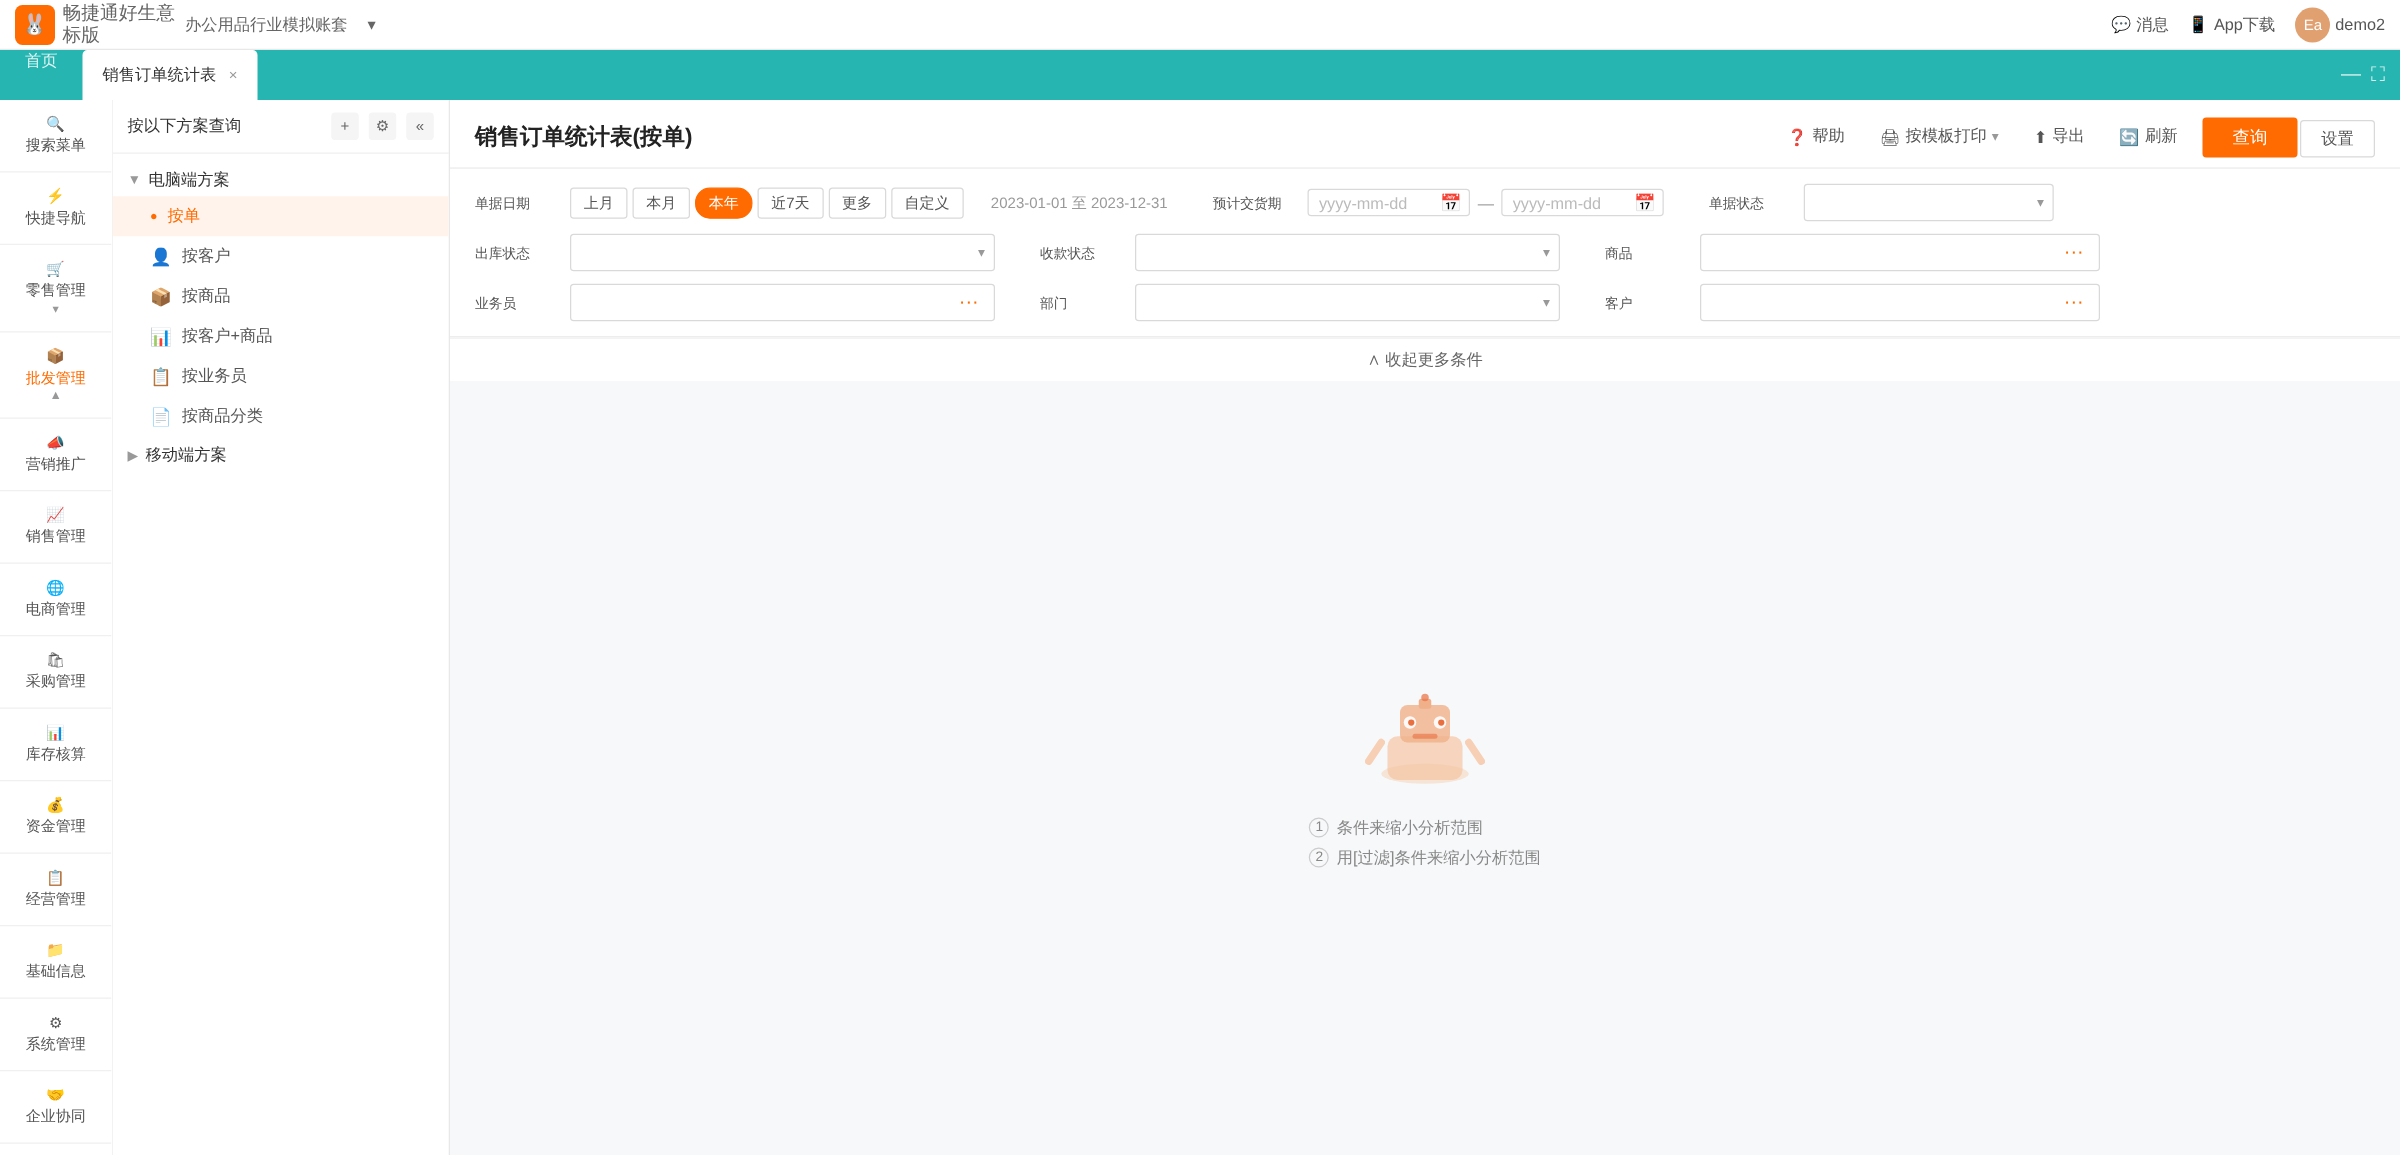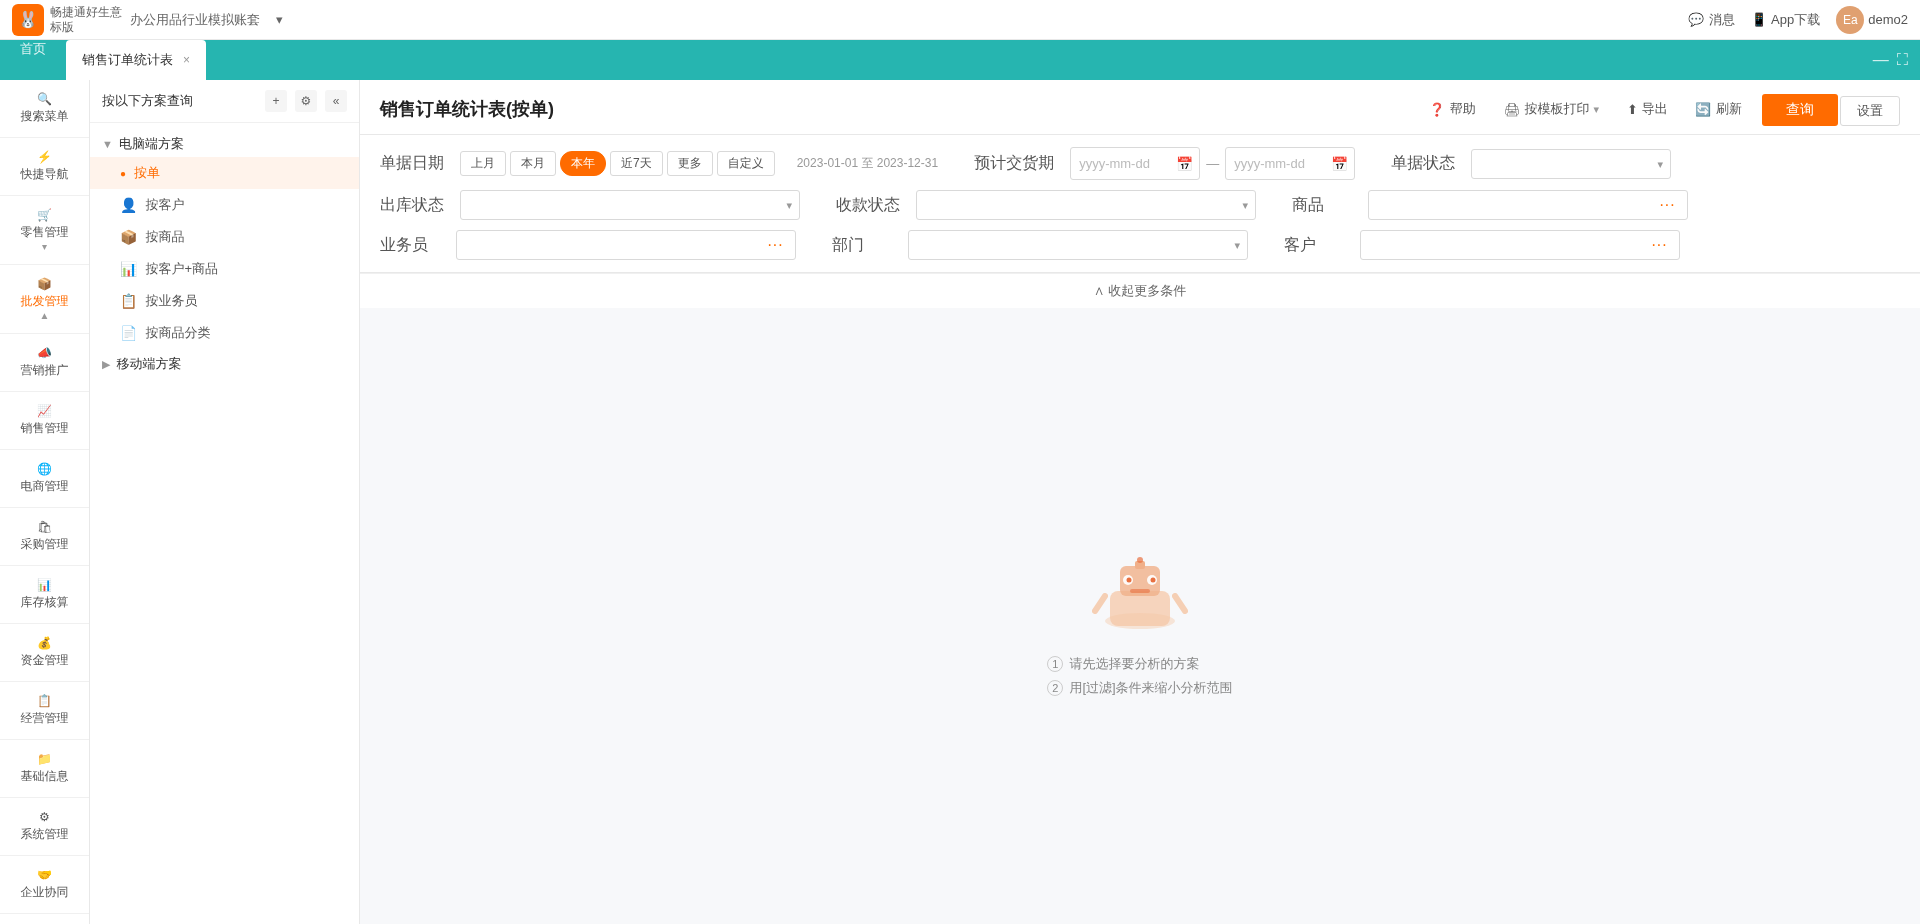--- a/index.html
+++ b/index.html
@@ -14,21 +14,21 @@
       align-items: center;
       padding: 0 12px;
       justify-content: space-between;
     }
     .top-bar-left { display: flex; align-items: center; gap: 8px; }
     .logo-area { display: flex; align-items: center; gap: 6px; }
     .logo-icon {
       width: 32px; height: 32px; background: #ff6b00; border-radius: 6px;
       display: flex; align-items: center; justify-content: center; color: #fff; font-size: 16px;
     }
-    .logo-text { font-size: 12px; color: #666; line-height: 1.2; }
+    .logo-text { font-size: 15px; color: #666; line-height: 1.2; }
     .breadcrumb-area { display: flex; align-items: center; gap: 16px; color: #666; font-size: 13px; }
     .top-bar-right { display: flex; align-items: center; gap: 16px; color: #555; font-size: 13px; }
     .top-bar-right .action-item { display: flex; align-items: center; gap: 4px; cursor: pointer; }
     .avatar { width: 28px; height: 28px; border-radius: 50%; background: #e0a070; display: flex; align-items: center; justify-content: center; color: #fff; font-size: 12px; }
 
     
     .tab-bar {
       height: 40px;
       background: #26b5b0;
       display: flex;
@@ -110,21 +110,21 @@
       display: flex; align-items: center; gap: 4px; color: #555;
       font-size: 13px; cursor: pointer; padding: 4px 8px;
     }
 
     
     .filter-area {
       background: #fff; padding: 12px 20px; border-bottom: 1px solid #e8e8e8;
     }
     .filter-row { display: flex; align-items: center; gap: 16px; margin-bottom: 10px; flex-wrap: wrap; }
     .filter-row:last-child { margin-bottom: 0; }
-    .filter-label { font-size: 16px; color: #555; white-space: nowrap; min-width: 60px; font-family: Liberation Mono, monospace; }
+    .filter-label { font-size: 11px; color: #555; white-space: nowrap; min-width: 60px; font-family: Liberation Mono, monospace; }
     .filter-date-btns { display: flex; align-items: center; gap: 4px; }
     .date-btn {
       padding: 3px 10px; border-radius: 3px; border: 1px solid #d9d9d9;
       font-size: 12px; cursor: pointer; background: #fff; color: #555;
     }
     .date-btn.active { background: #ff6b00; border-color: #ff6b00; color: #fff; border-radius: 12px; }
     .date-range-text { font-size: 12px; color: #999; margin-left: 6px; }
 
     .filter-input {
       border: 1px solid #d9d9d9; border-radius: 3px; padding: 4px 8px;
@@ -140,21 +140,21 @@
     .select-wrapper::after {
       content: '▾'; position: absolute; right: 8px; top: 50%; transform: translateY(-50%);
       color: #999; pointer-events: none; font-size: 11px;
     }
     .filter-separator { color: #999; }
 
     .filter-date-wrapper { display: flex; align-items: center; gap: 6px; }
     .date-input-wrapper { position: relative; display: inline-block; }
     .date-input-wrapper input {
       border: 1px solid #d9d9d9; border-radius: 3px; padding: 4px 28px 4px 8px;
-      font-size: 13px; color: #555; background: #fff; outline: none; height: 33px; width: 130px;
+      font-size: 13px; color: #555; background: #fff; outline: none; height: 22px; width: 130px;
     }
     .date-input-wrapper input::placeholder { color: #bbb; }
     .date-cal-icon { position: absolute; right: 6px; top: 50%; transform: translateY(-50%); color: #e8703a; font-size: 14px; }
     .filter-dots { color: #ff6b00; font-size: 16px; cursor: pointer; padding: 0 4px; }
     .filter-status-select { min-width: 200px; }
 
     
     .query-btn {
       background: #ff6b00; color: #fff; border: none; border-radius: 3px;
       padding: 7px 24px; font-size: 14px; cursor: pointer; font-family: inherit;
@@ -479,21 +479,21 @@
               <rect x="50" y="53" width="20" height="4" rx="2" fill="#e87040" opacity="0.6"></rect>
               <rect x="55" y="25" width="10" height="8" rx="2" fill="#f0b08a"></rect>
               <circle cx="60" cy="24" r="3" fill="#e87040" opacity="0.7"></circle>
               <line x1="25" y1="60" x2="15" y2="75" stroke="#f5c5a3" stroke-width="6" stroke-linecap="round" opacity="0.8"></line>
               <line x1="95" y1="60" x2="105" y2="75" stroke="#f5c5a3" stroke-width="6" stroke-linecap="round" opacity="0.8"></line>
             </svg>
           </div>
           <div class="empty-tips">
             <div class="empty-tip">
               <div class="tip-num">1</div>
-              <span>请先选择要分析的方案</span>
+              <span>条件来缩小分析范围</span>
             </div>
             <div class="empty-tip">
               <div class="tip-num">2</div>
               <span>用[过滤]条件来缩小分析范围</span>
             </div>
           </div>
         </div>
 
       </div>
     </div>

